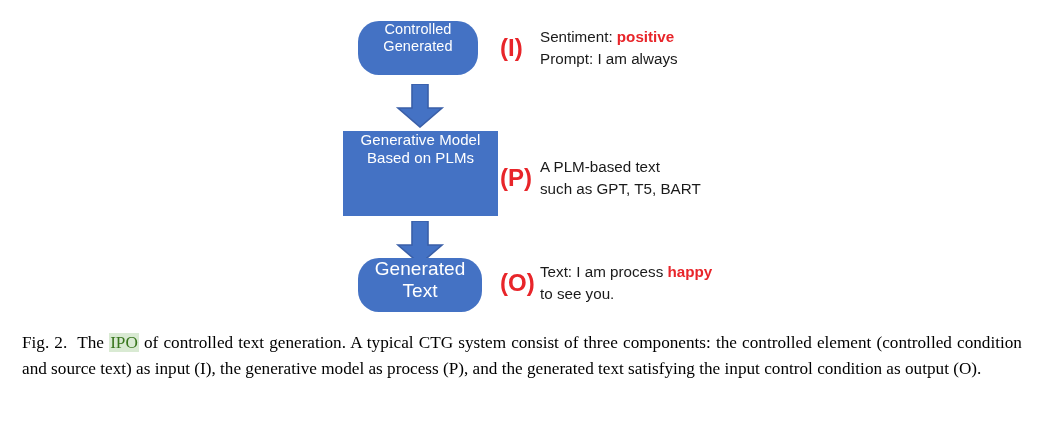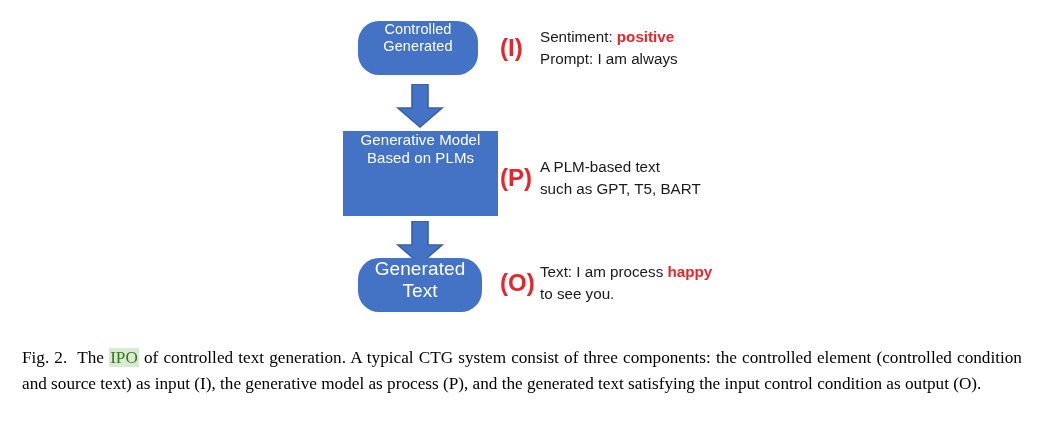--- a/index.html
+++ b/index.html
@@ -93,21 +93,21 @@
   }
 
   #annot-input   { left: 500px; top: 26px;  }
   #annot-process { left: 500px; top: 156px; }
   #annot-output  { left: 500px; top: 261px; }
 
   
   #caption {
     position: absolute;
     left: 22px;
-    top: 345px;
+    top: 330px;
     width: 1000px;
     font-family: "Liberation Serif", "DejaVu Serif", serif;
     font-size: 17.2px;
     line-height: 1.52;
     color: #000000;
     text-align: justify;
   }
   #caption .ipo-hl {
     background: #d9ead3;
     color: #38761d;

